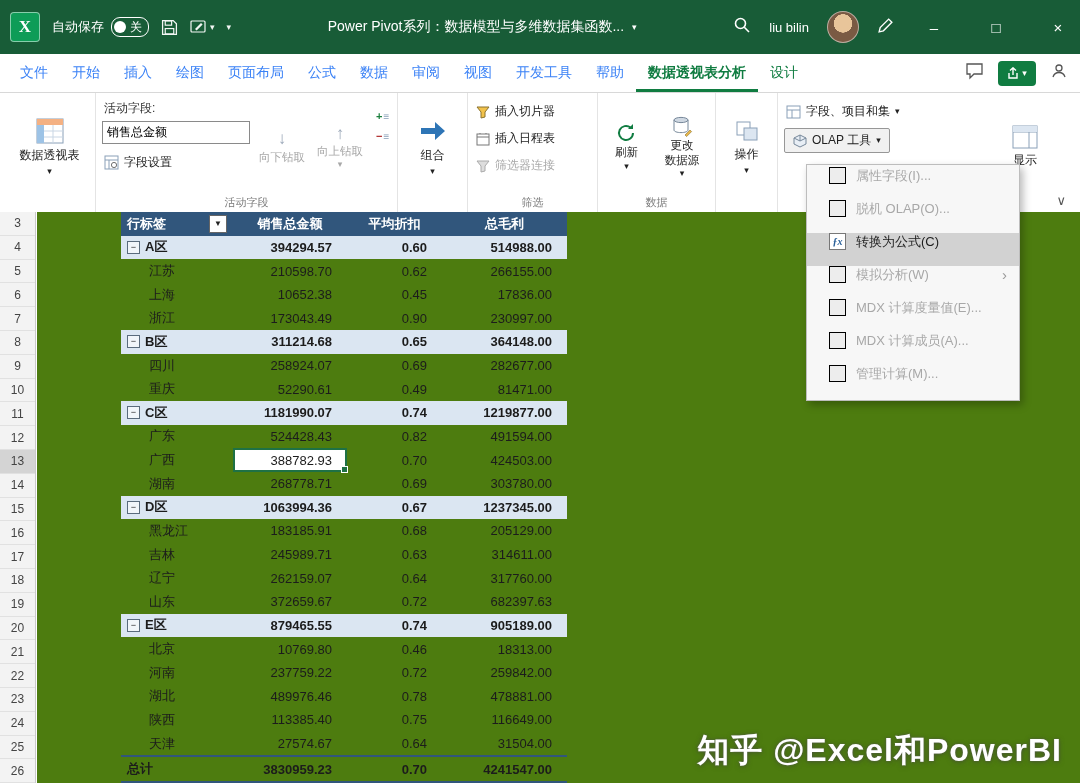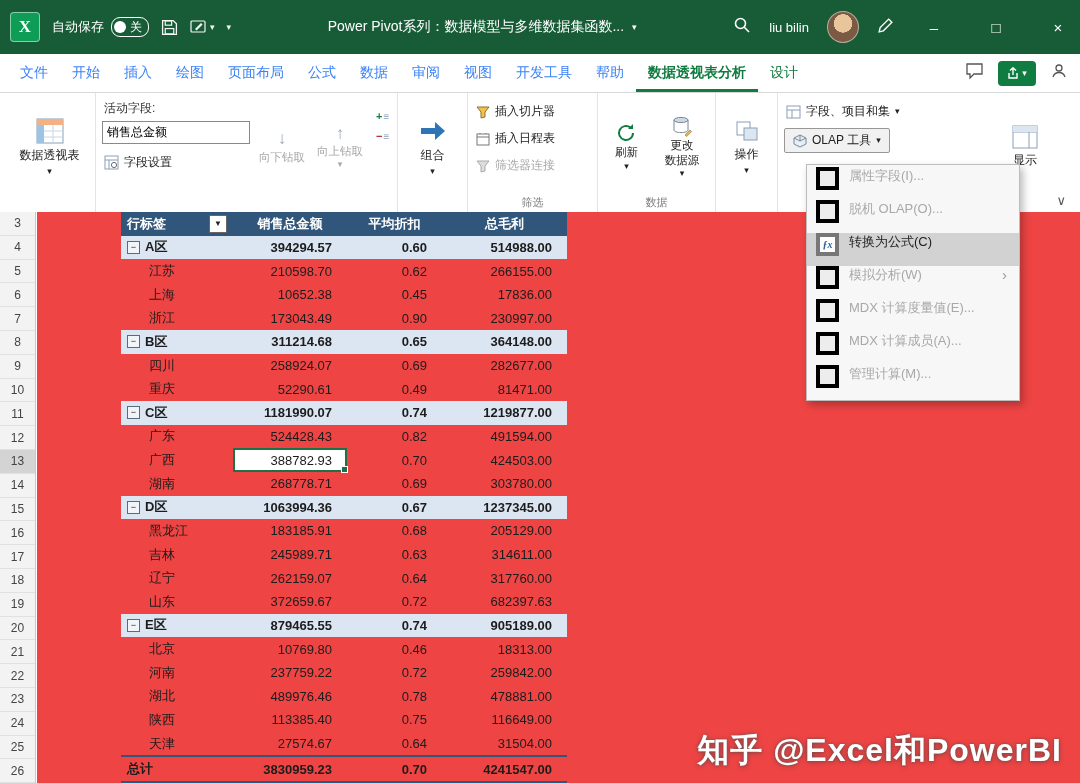--- a/index.html
+++ b/index.html
@@ -53,31 +53,31 @@
   .lines{color:#8aa0b8;font-size:10px;letter-spacing:-1px;}
   .pressed{border:1px solid #979797;background:#f1f1f1;border-radius:2px;}
   .ribbon-collapse{position:absolute;right:14px;bottom:4px;font-size:13px;color:#555;}
   .rowbtns{display:flex;flex-direction:column;gap:4px;justify-content:flex-start;}
   
   .olap-menu{position:absolute;left:806px;top:164px;width:212px;background:#f7f7f7;border:1px solid #bdbdbd;
     box-shadow:3px 4px 8px rgba(0,0,0,.28);z-index:50;padding:2px 0;}
   .mi{height:33px;display:flex;gap:10px;padding:0 12px 0 9px;font-size:13px;color:#1e1e1e;white-space:nowrap;}
   .mi.dis{color:var(--disabled);}
   .mi.hl{background:var(--menu_highlight);}
-  .mi-ic{width:15px;height:15px;border:4px solid #000000;background:#ededed;flex:0 0 auto;
-    display:flex;align-items:center;justify-content:center;font:italic bold 10px "Liberation Serif",serif;color:#8a8a8a;}
+  .mi-ic{width:15px;height:15px;border:1px solid #000000;background:#ededed;flex:0 0 auto;
+    display:flex;align-items:center;justify-content:center;font:italic bold 10px "Liberation Serif",serif;color:#8a8a8a;margin-left:13px;}
   .mi.en .mi-ic{border-color:#777;background:#fff;color:#2a6099;}
   .mi .sub{margin-left:auto;font-size:15px;color:#9a9a9a;}
   
   .sheet{position:absolute;left:0;top:212px;right:0;bottom:0;background:#fff;}
   .gutter{position:absolute;left:0;top:0;bottom:0;width:36px;background:#f3f3f3;border-right:1px solid #c9c9c9;
     display:flex;flex-direction:column;box-sizing:border-box;}
   .gcell{flex:1;display:flex;align-items:center;justify-content:center;font-size:12px;color:#444;border-bottom:1px solid #e1e1e1;}
   .gcell.sel{background:#d4d4d4;}
-  .grid{position:absolute;left:37px;top:0;right:0;bottom:0;background:#ef4444;text-decoration:underline;}
+  .grid{position:absolute;left:37px;top:0;right:0;bottom:0;background:#4d7c0f;text-decoration:underline;}
   .pivot{position:absolute;left:84px;top:0;bottom:0;width:446px;display:flex;flex-direction:column;}
   .prow{flex:1;display:flex;}
   .pc{display:flex;align-items:center;font-size:13px;padding:0 6px;box-sizing:border-box;flex:0 0 auto;color:#1c1c1c;}
   .pc.num{justify-content:flex-end;padding-right:15px;}
   .phead{background:var(--table_header);color:#fff;font-weight:bold;}
   .phead .pc{color:#fff;font-size:13px;}
   .phead .hc{justify-content:center;}
   .fbtn{margin-left:auto;width:16px;height:16px;background:#fff;border:1px solid #666;color:#222;font-size:8px;
     display:flex;align-items:center;justify-content:center;}
   .r-group{background:var(--group_row);font-weight:bold;}
@@ -228,20 +228,21 @@
     <div class="rowbtns" style="margin-left:6px;padding-top:10px;">
       <span class="mini">
         <span class="plus">+</span>
         <span class="lines">≡</span>
       </span>
       <span class="mini">
         <span class="minus">−</span>
         <span class="lines">≡</span>
       </span>
     </div>
+    <span class="glabel">活动字段</span>
   </div>
 
   <div class="rgroup" style="width:70px;">
     <div class="bigbtn">
       <svg width="30" height="26" viewBox="0 0 30 26">
           <path d="M3 10h14V4l10 9-10 9v-6H3z" fill="#2e75b6"></path>
         </svg>
       <span>组合</span>
       <span class="chev">▾</span>
     </div>

